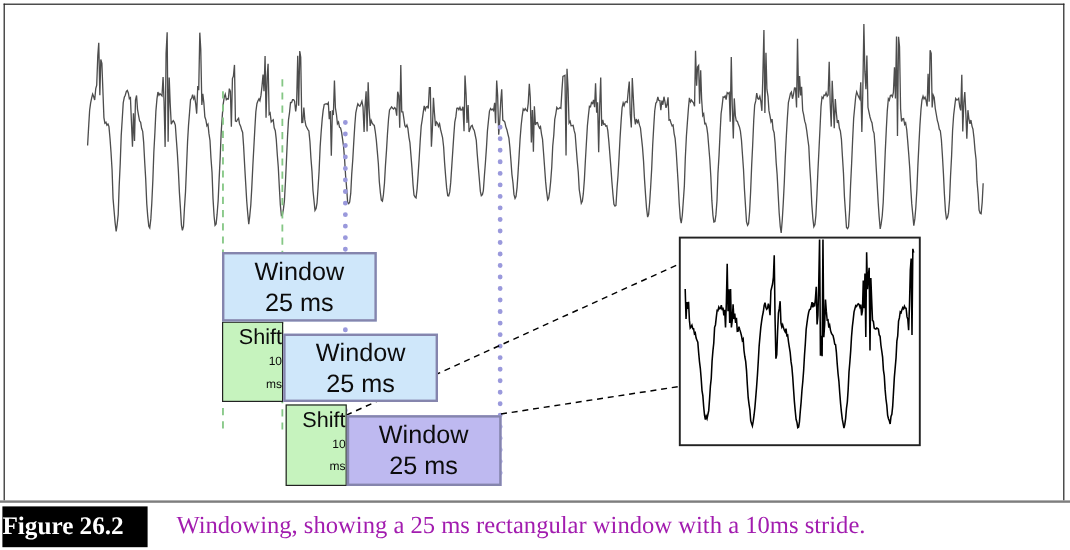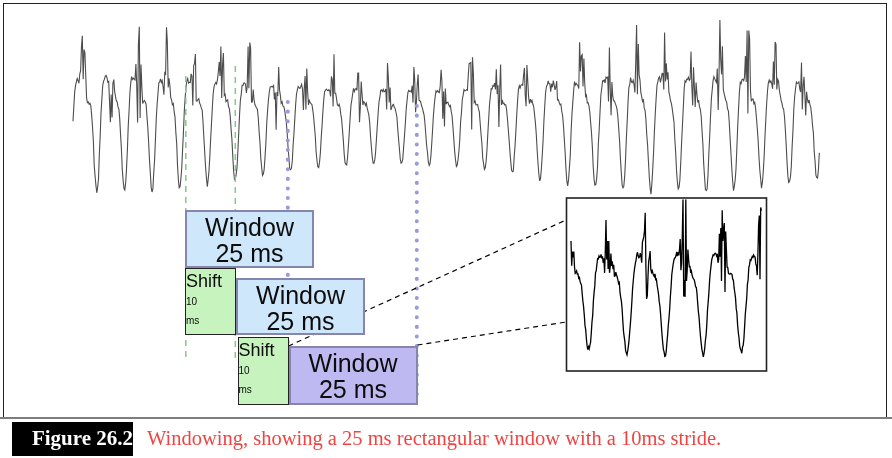--- a/index.html
+++ b/index.html
@@ -16,53 +16,53 @@
   .layer{position:absolute;left:0;top:0;width:892px;height:458px;pointer-events:none;}
 
   
   .win{
     position:absolute;box-sizing:border-box;
     border:2.5px solid var(--window-border,#8585ad);
     background:var(--window-blue-fill,#cfe7fa);
     color:#0c0c0c;text-align:center;padding-top:2px;z-index:3;
   }
   .win.purple{background:var(--window-purple-fill,#beb9f0);}
-  .win .l1,.win .l2{font-size:25px;line-height:26px;white-space:nowrap;}
+  .win .l1,.win .l2{font-size:21px;line-height:26px;white-space:nowrap;}
   #win1{left:185px;top:210px;width:129px;height:58px;}
   #win2{left:236px;top:278px;width:129px;height:57px;}
   #win3{left:288.5px;top:346px;width:129px;height:59px;}
 
   
   .shift{
     position:absolute;box-sizing:border-box;
     border:1.4px solid var(--shift-border,#222);
     background:var(--shift-fill,#c6f3be);
-    color:#0c0c0c;text-align:left;padding-top:2px;z-index:2;
+    color:#0c0c0c;text-align:right;padding-top:2px;z-index:2;
   }
   .shift .s1{font-size:18px;line-height:21px;}
   .shift .s2,.shift .s3{font-size:10px;line-height:19px;}
   #shift1{left:185px;top:268px;width:51px;height:67px;}
   #shift2{left:237.5px;top:337px;width:51.5px;height:68px;}
 
   
   .divider{
     position:absolute;left:0;top:416.5px;width:892px;height:2.5px;
     background:var(--caption-divider,#7e7e7e);
   }
   .fig-label{
     position:absolute;left:2px;top:422px;width:121px;height:34px;
     background:var(--figure-label-bg,#000);
     color:var(--figure-label-fg,#fff);
     font-family:"Liberation Serif","DejaVu Serif",serif;
-    font-weight:bold;font-size:21px;line-height:33px;text-align:right;margin-left:10px;
+    font-weight:bold;font-size:21px;line-height:33px;text-align:left;
   }
   .caption{
     position:absolute;left:147px;top:423px;height:33px;line-height:31px;
     font-family:"Liberation Serif","DejaVu Serif",serif;
-    font-size:20.5px;color:#ef4444;white-space:nowrap;
+    font-size:20.5px;color:#a21caf;white-space:nowrap;
   }
 </style>
 </head>
 <body>
 
 <div class="stage">
 
   <svg class="layer" id="bg">
       <path d="M73.0,121.3 L73.8,106.8 L74.7,91.9 L75.5,85.9 L76.4,81.6 L77.2,78.5 L78.1,80.7 L78.9,83.3 L79.8,73.9 L80.6,70.9 L81.5,46.3 L82.3,35.7 L83.2,79.3 L84.0,49.6 L84.9,52.7 L85.7,74.2 L86.6,98.0 L87.4,102.7 L88.3,101.9 L89.1,104.3 L90.0,103.3 L90.8,105.5 L91.7,115.6 L92.5,126.7 L93.4,141.7 L94.2,165.3 L95.1,176.1 L95.9,185.3 L96.8,192.8 L97.6,187.5 L98.5,178.9 L99.3,155.3 L100.2,136.0 L101.0,113.2 L101.9,98.7 L102.7,85.6 L103.6,81.1 L104.4,79.4 L105.3,76.1 L106.1,75.4 L107.0,77.7 L107.8,82.2 L108.7,81.4 L109.5,101.1 L110.4,122.3 L111.2,94.4 L112.1,117.5 L112.9,83.4 L113.8,79.6 L114.6,91.1 L115.5,96.4 L116.3,100.7 L117.2,101.9 L118.0,106.9 L118.9,109.4 L119.7,118.4 L120.6,135.4 L121.4,148.7 L122.3,169.8 L123.1,180.1 L124.0,188.6 L124.8,190.0 L125.7,182.4 L126.5,169.2 L127.4,149.7 L128.2,126.9 L129.1,110.3 L129.9,92.8 L130.8,82.4 L131.6,76.7 L132.5,79.4 L133.3,78.1 L134.2,79.1 L135.0,79.9 L135.9,64.1 L136.7,84.4 L137.6,122.4 L138.4,44.5 L139.3,26.8 L140.1,118.1 L141.0,64.5 L141.8,85.7 L142.7,103.5 L143.5,101.8 L144.4,100.5 L145.2,101.8 L146.1,104.2 L146.9,115.6 L147.8,127.8 L148.6,141.5 L149.5,160.3 L150.3,172.6 L151.2,187.6 L152.0,192.0 L152.9,188.7 L153.7,173.5 L154.6,159.7 L155.4,140.2 L156.3,118.1 L157.1,104.5 L158.0,93.2 L158.8,82.9 L159.7,82.0 L160.5,78.9 L161.4,82.5 L162.2,80.6 L163.1,86.7 L163.9,94.7 L164.8,71.7 L165.6,75.1 L166.5,27.2 L167.3,41.0 L168.2,87.4 L169.0,78.2 L169.9,85.9 L170.7,97.3 L171.6,100.1 L172.4,104.8 L173.3,103.5 L174.1,111.2 L175.0,117.1 L175.8,131.6 L176.7,143.8 L177.5,165.3 L178.4,180.0 L179.2,187.8 L180.1,186.6 L180.9,178.7 L181.8,167.1 L182.6,149.5 L183.5,130.9 L184.3,110.7 L185.2,97.2 L186.0,86.7 L186.9,80.7 L187.7,78.5 L188.6,83.1 L189.4,82.3 L190.3,82.5 L191.1,73.9 L192.0,76.1 L192.8,105.6 L193.7,65.5 L194.5,63.5 L195.4,54.1 L196.2,100.9 L197.1,101.2 L197.9,99.6 L198.8,98.6 L199.6,103.1 L200.5,105.1 L201.3,107.9 L202.2,110.4 L203.0,121.7 L203.9,138.3 L204.7,152.1 L205.6,167.5 L206.4,177.4 L207.3,186.8 L208.1,180.3 L209.0,170.8 L209.8,156.8 L210.7,138.2 L211.5,123.3 L212.4,106.8 L213.2,93.2 L214.1,86.4 L214.9,84.1 L215.8,82.4 L216.6,83.9 L217.5,79.3 L218.3,72.1 L219.2,62.1 L220.0,76.1 L220.9,46.6 L221.7,98.1 L222.6,64.2 L223.4,53.1 L224.3,95.3 L225.1,94.2 L226.0,101.6 L226.8,100.7 L227.7,99.9 L228.5,106.5 L229.4,108.9 L230.2,115.9 L231.1,129.1 L231.9,139.1 L232.8,156.4 L233.6,170.6 L234.5,179.7 L235.3,179.4 L236.2,174.1 L237.0,167.6 L237.9,151.0 L238.7,133.7 L239.6,113.8 L240.4,100.1 L241.3,93.6 L242.1,85.4 L243.0,85.5 L243.8,83.1 L244.7,83.0 L245.5,84.3 L246.4,92.9 L247.2,86.5 L248.1,46.5 L248.9,88.2 L249.8,42.5 L250.6,47.8 L251.5,102.1 L252.3,102.0 L253.2,89.6 L254.0,99.7 L254.9,104.6 L255.7,106.2 L256.6,108.0 L257.4,109.1 L258.3,118.2 L259.1,131.6 L260.0,143.0 L260.8,158.6 L261.7,167.5 L262.5,175.4 L263.4,173.8 L264.2,169.1 L265.1,155.9 L265.9,142.7 L266.8,122.2 L267.6,110.4 L268.5,99.3 L269.3,92.0 L270.2,87.0 L271.0,86.7 L271.9,86.4 L272.7,86.9 L273.6,85.6 L274.4,99.4 L275.3,92.6 L276.1,129.8 L277.0,91.9 L277.8,95.9 L278.7,67.1 L279.5,89.8 L280.4,95.6 L281.2,103.2 L282.1,101.7 L282.9,106.0 L283.8,106.6 L284.6,109.8 L285.5,116.2 L286.3,122.2 L287.2,133.3 L288.0,146.5 L288.9,157.2 L289.7,168.8 L290.6,169.7 L291.4,168.4 L292.3,161.0 L293.1,145.2 L294.0,132.7 L294.8,118.6 L295.7,104.0 L296.5,94.0 L297.4,89.7 L298.2,86.6 L299.1,87.9 L299.9,88.5 L300.8,86.5 L301.6,84.3 L302.5,89.1 L303.4,110.0 L304.2,88.7 L305.1,76.1 L305.9,109.5 L306.8,68.5 L307.6,90.7 L308.5,105.0 L309.3,100.4 L310.2,102.6 L311.0,103.7 L311.9,104.5 L312.7,109.4 L313.6,116.8 L314.4,125.9 L315.3,136.5 L316.1,151.5 L317.0,160.8 L317.8,166.8 L318.7,167.6 L319.5,162.4 L320.4,152.6 L321.2,138.1 L322.1,125.1 L322.9,111.5 L323.8,99.0 L324.6,91.6 L325.5,90.3 L326.3,89.1 L327.2,90.2 L328.0,90.8 L328.9,89.6 L329.7,90.7 L330.6,96.4 L331.4,76.5 L332.3,79.6 L333.1,106.4 L334.0,54.2 L334.8,93.3 L335.7,93.3 L336.5,98.4 L337.4,104.8 L338.2,105.9 L339.1,104.2 L339.9,107.0 L340.8,114.4 L341.6,118.9 L342.5,129.9 L343.3,140.1 L344.2,154.0 L345.0,162.5 L345.9,164.3 L346.7,165.0 L347.6,157.2 L348.4,145.8 L349.3,132.2 L350.1,118.4 L351.0,105.1 L351.8,100.1 L352.7,93.6 L353.5,88.3 L354.4,91.6 L355.2,89.1 L356.1,88.6 L356.9,90.4 L357.8,73.1 L358.6,73.1 L359.5,122.3 L360.3,108.1 L361.2,81.5 L362.0,93.8 L362.9,105.0 L363.7,101.6 L364.6,102.7 L365.4,105.3 L366.3,103.2 L367.1,107.7 L368.0,111.4 L368.8,114.6 L369.7,122.5 L370.5,135.7 L371.4,147.3 L372.2,156.6 L373.1,163.1 L373.9,163.3 L374.8,159.9 L375.6,152.0 L376.5,138.2 L377.3,126.1 L378.2,112.4 L379.0,101.8 L379.9,97.2 L380.7,90.2 L381.6,90.0 L382.4,91.5 L383.3,89.5 L384.1,91.8 L385.0,91.4 L385.8,89.0 L386.7,109.4 L387.5,63.0 L388.4,78.7 L389.2,102.4 L390.1,87.5 L390.9,110.0 L391.8,107.4 L392.6,105.1 L393.5,104.4 L394.3,107.2 L395.2,108.7 L396.0,112.5 L396.9,117.0 L397.7,128.5 L398.6,139.3 L399.4,148.7 L400.3,159.5 L401.1,163.1 L402.0,162.3 L402.8,158.8 L403.7,146.1 L404.5,135.8 L405.4,122.8 L406.2,109.1 L407.1,100.1 L407.9,92.6 L408.8,90.4 L409.6,91.5 L410.5,90.9 L411.3,92.1 L412.2,85.7 L413.0,102.6 L413.9,67.1 L414.7,79.5 L415.6,112.2 L416.4,101.7 L417.3,84.0 L418.1,74.4 L419.0,100.1 L419.8,100.7 L420.7,101.8 L421.5,105.5 L422.4,108.1 L423.2,111.5 L424.1,115.1 L424.9,122.7 L425.8,134.2 L426.6,145.3 L427.5,152.5 L428.3,162.0 L429.2,165.4 L430.0,163.8 L430.9,156.1 L431.7,144.3 L432.6,129.5 L433.4,115.8 L434.3,104.6 L435.1,97.3 L436.0,90.9 L436.8,92.0 L437.7,90.5 L438.5,92.0 L439.4,92.6 L440.2,85.9 L441.1,69.9 L441.9,81.3 L442.8,118.8 L443.6,91.6 L444.5,126.5 L445.3,88.6 L446.2,104.1 L447.0,102.4 L447.9,102.1 L448.7,104.8 L449.6,106.7 L450.4,105.5 L451.3,111.9 L452.1,116.0 L453.0,127.9 L453.8,138.9 L454.7,151.6 L455.5,159.7 L456.4,166.5 L457.2,165.3 L458.1,159.3 L458.9,151.3 L459.8,139.2 L460.6,121.9 L461.5,112.4 L462.3,99.5 L463.2,94.8 L464.0,89.6 L464.9,90.8 L465.7,90.6 L466.6,89.7 L467.4,90.3 L468.3,75.1 L469.1,63.7 L470.0,63.1 L470.8,62.7 L471.7,129.5 L472.5,57.3 L473.4,74.2 L474.2,102.5 L475.1,101.0 L475.9,104.8 L476.8,104.7 L477.6,104.5 L478.5,108.9 L479.3,111.7 L480.2,123.5 L481.0,133.8 L481.9,143.5 L482.7,157.9 L483.6,163.8 L484.4,169.4 L485.3,167.5 L486.1,161.4 L487.0,149.5 L487.8,134.1 L488.7,118.5 L489.5,104.8 L490.4,95.7 L491.2,88.6 L492.1,89.0 L492.9,85.5 L493.8,86.3 L494.6,83.2 L495.5,89.4 L496.3,69.3 L497.2,94.0 L498.0,85.3 L498.9,126.9 L499.7,89.9 L500.6,64.6 L501.4,105.0 L502.3,99.9 L503.1,103.6 L504.0,103.2 L504.8,105.1 L505.7,104.7 L506.5,108.9 L507.4,118.2 L508.2,128.3 L509.1,139.9 L509.9,151.3 L510.8,162.1 L511.6,170.2 L512.5,171.7 L513.3,171.2 L514.2,156.7 L515.0,146.4 L515.9,130.9 L516.7,115.2 L517.6,100.7 L518.4,89.9 L519.3,85.8 L520.1,88.0 L521.0,85.1 L521.8,84.6 L522.7,85.2 L523.5,76.2 L524.4,67.9 L525.2,94.7 L526.1,106.3 L526.9,65.1 L527.8,81.9 L528.6,97.0 L529.5,103.7 L530.3,99.2 L531.2,102.0 L532.0,100.4 L532.9,104.3 L533.7,106.5 L534.6,115.1 L535.4,122.6 L536.3,134.5 L537.1,149.5 L538.0,163.0 L538.8,173.7 L539.7,180.9 L540.5,178.8 L541.4,168.4 L542.2,156.0 L543.1,140.1 L543.9,121.1 L544.8,105.3 L545.6,92.5 L546.5,86.1 L547.3,85.0 L548.2,80.8 L549.0,83.7 L549.9,83.8 L550.7,91.8 L551.6,83.8 L552.4,87.3 L553.3,80.6 L554.1,84.6 L555.0,89.9 L555.8,87.3 L556.7,81.1 L557.5,100.1 L558.4,99.8 L559.2,102.5 L560.1,104.9 L560.9,104.2 L561.8,111.5 L562.6,115.3 L563.5,126.1 L564.3,139.1 L565.2,153.8 L566.0,169.4 L566.9,181.7 L567.7,185.9 L568.6,179.4 L569.4,167.9 L570.3,154.9 L571.1,131.5 L572.0,113.5 L572.8,102.4 L573.7,90.2 L574.5,81.6 L575.4,84.9 L576.2,83.4 L577.1,84.7 L577.9,85.7 L578.8,88.5 L579.6,42.3 L580.5,71.4 L581.3,55.9 L582.2,54.6 L583.0,86.5 L583.9,58.6 L584.7,82.7 L585.6,96.3 L586.4,94.9 L587.3,103.1 L588.1,102.8 L589.0,106.1 L589.8,112.0 L590.7,123.1 L591.5,132.7 L592.4,147.9 L593.2,166.8 L594.1,179.4 L594.9,185.1 L595.8,184.7 L596.6,179.1 L597.5,167.1 L598.3,144.5 L599.2,129.5 L600.0,112.4 L600.9,94.8 L601.7,88.8 L602.6,80.8 L603.4,81.2 L604.3,80.0 L605.1,83.0 L606.0,77.2 L606.8,78.0 L607.7,77.2 L608.5,101.5 L609.4,47.5 L610.2,87.8 L611.1,115.3 L611.9,82.0 L612.8,96.5 L613.6,100.8 L614.5,101.0 L615.3,103.6 L616.2,105.8 L617.0,109.2 L617.9,117.0 L618.7,128.5 L619.6,141.5 L620.4,158.1 L621.3,172.6 L622.1,184.8 L623.0,187.8 L623.8,186.3 L624.7,176.1 L625.5,160.2 L626.4,137.6 L627.2,121.4 L628.1,100.5 L628.9,87.5 L629.8,84.1 L630.6,77.5 L631.5,82.2 L632.3,82.7 L633.2,80.3 L634.0,84.2 L634.9,92.4 L635.7,63.4 L636.6,25.1 L637.4,94.2 L638.3,44.0 L639.1,74.5 L640.0,80.3 L640.8,92.2 L641.7,96.7 L642.5,101.4 L643.4,99.3 L644.2,107.8 L645.1,110.6 L645.9,119.2 L646.8,135.3 L647.6,145.3 L648.5,162.5 L649.3,177.3 L650.2,188.6 L651.0,194.1 L651.9,183.1 L652.7,169.6 L653.6,151.7 L654.4,131.5 L655.3,113.2 L656.1,98.9 L657.0,85.4 L657.8,81.9 L658.7,78.0 L659.5,76.7 L660.4,82.3 L661.2,78.8 L662.1,73.3 L662.9,73.4 L663.8,89.6 L664.6,32.4 L665.5,81.4 L666.3,63.4 L667.2,79.5 L668.0,72.4 L668.9,92.1 L669.7,95.6 L670.6,101.0 L671.4,103.4 L672.3,109.1 L673.1,115.4 L674.0,122.0 L674.8,138.6 L675.7,152.9 L676.5,170.1 L677.4,182.3 L678.2,188.9 L679.1,187.1 L679.9,179.6 L680.8,161.4 L681.6,142.5 L682.5,124.3 L683.3,107.8 L684.2,88.6 L685.0,80.9 L685.9,82.0 L686.7,79.2 L687.6,79.5 L688.4,77.2 L689.3,80.3 L690.1,79.2 L691.0,51.4 L691.8,85.5 L692.7,105.5 L693.5,67.3 L694.4,87.6 L695.2,106.9 L696.1,82.6 L696.9,93.7 L697.8,102.5 L698.6,100.1 L699.5,106.9 L700.3,109.1 L701.2,116.3 L702.0,130.0 L702.9,144.5 L703.7,163.9 L704.6,177.4 L705.4,189.6 L706.3,190.5 L707.1,189.1 L708.0,175.2 L708.8,154.6 L709.7,136.1 L710.5,117.1 L711.4,98.4 L712.2,90.0 L713.1,80.4 L713.9,76.6 L714.8,78.9 L715.6,80.8 L716.5,82.5 L717.3,68.6 L718.2,110.0 L719.0,77.3 L719.9,20.1 L720.7,59.5 L721.6,74.4 L722.4,46.3 L723.3,89.4 L724.1,93.3 L725.0,97.5 L725.8,100.2 L726.7,102.5 L727.5,108.5 L728.4,111.1 L729.2,121.4 L730.1,138.6 L730.9,152.3 L731.8,168.5 L732.6,180.3 L733.5,190.7 L734.3,186.6 L735.2,179.8 L736.0,168.7 L736.9,147.0 L737.7,126.7 L738.6,107.6 L739.4,92.4 L740.3,82.3 L741.1,83.6 L742.0,79.6 L742.8,79.2 L743.7,80.6 L744.5,77.1 L745.4,56.1 L746.2,82.1 L747.1,30.4 L747.9,113.4 L748.8,30.6 L749.6,38.9 L750.5,90.8 L751.3,101.3 L752.2,99.1 L753.0,98.9 L753.9,103.7 L754.7,102.4 L755.6,108.1 L756.4,117.4 L757.3,128.8 L758.1,139.9 L759.0,157.4 L759.8,169.9 L760.7,179.3 L761.5,188.1 L762.4,182.2 L763.2,172.7 L764.1,157.5 L764.9,138.0 L765.8,119.7 L766.6,104.5 L767.5,91.0 L768.3,83.2 L769.2,80.1 L770.0,82.5 L770.9,80.9 L771.7,83.6 L772.6,88.7 L773.4,61.4 L774.3,84.7 L775.1,41.9 L776.0,44.4 L776.8,89.5 L777.7,79.3 L778.5,81.1 L779.4,90.5 L780.2,95.0 L781.1,100.3 L781.9,103.0 L782.8,107.8 L783.6,108.9 L784.5,116.7 L785.3,128.9 L786.2,144.9 L787.0,161.6 L787.9,176.2 L788.7,182.4 L789.6,181.2 L790.4,177.4 L791.3,166.5 L792.1,147.1 L793.0,129.9 L793.8,109.2 L794.7,96.0 L795.5,89.3 L796.4,82.1 L797.2,83.3 L798.1,83.1 L798.9,82.0 L799.8,89.0 L800.6,92.0 L801.5,62.4 L802.3,109.6 L803.2,85.2 L804.0,76.7 L804.9,95.5 L805.7,115.6 L806.6,91.8 L807.4,98.8 L808.3,103.2 L809.1,100.0 L810.0,105.1 L810.8,107.7 L811.7,115.3 L812.5,125.1 L813.4,133.1 L814.2,151.4 L815.1,161.7 L815.9,175.2 L816.8,177.7 L817.6,178.1 L818.5,168.5 L819.3,152.7" fill="none" stroke="#4d4d4d" stroke-width="1.1"></path>
       <line x1="185.8" y1="76" x2="185.8" y2="360" stroke="#85c785" stroke-width="1.5" stroke-dasharray="6 5"></line>

